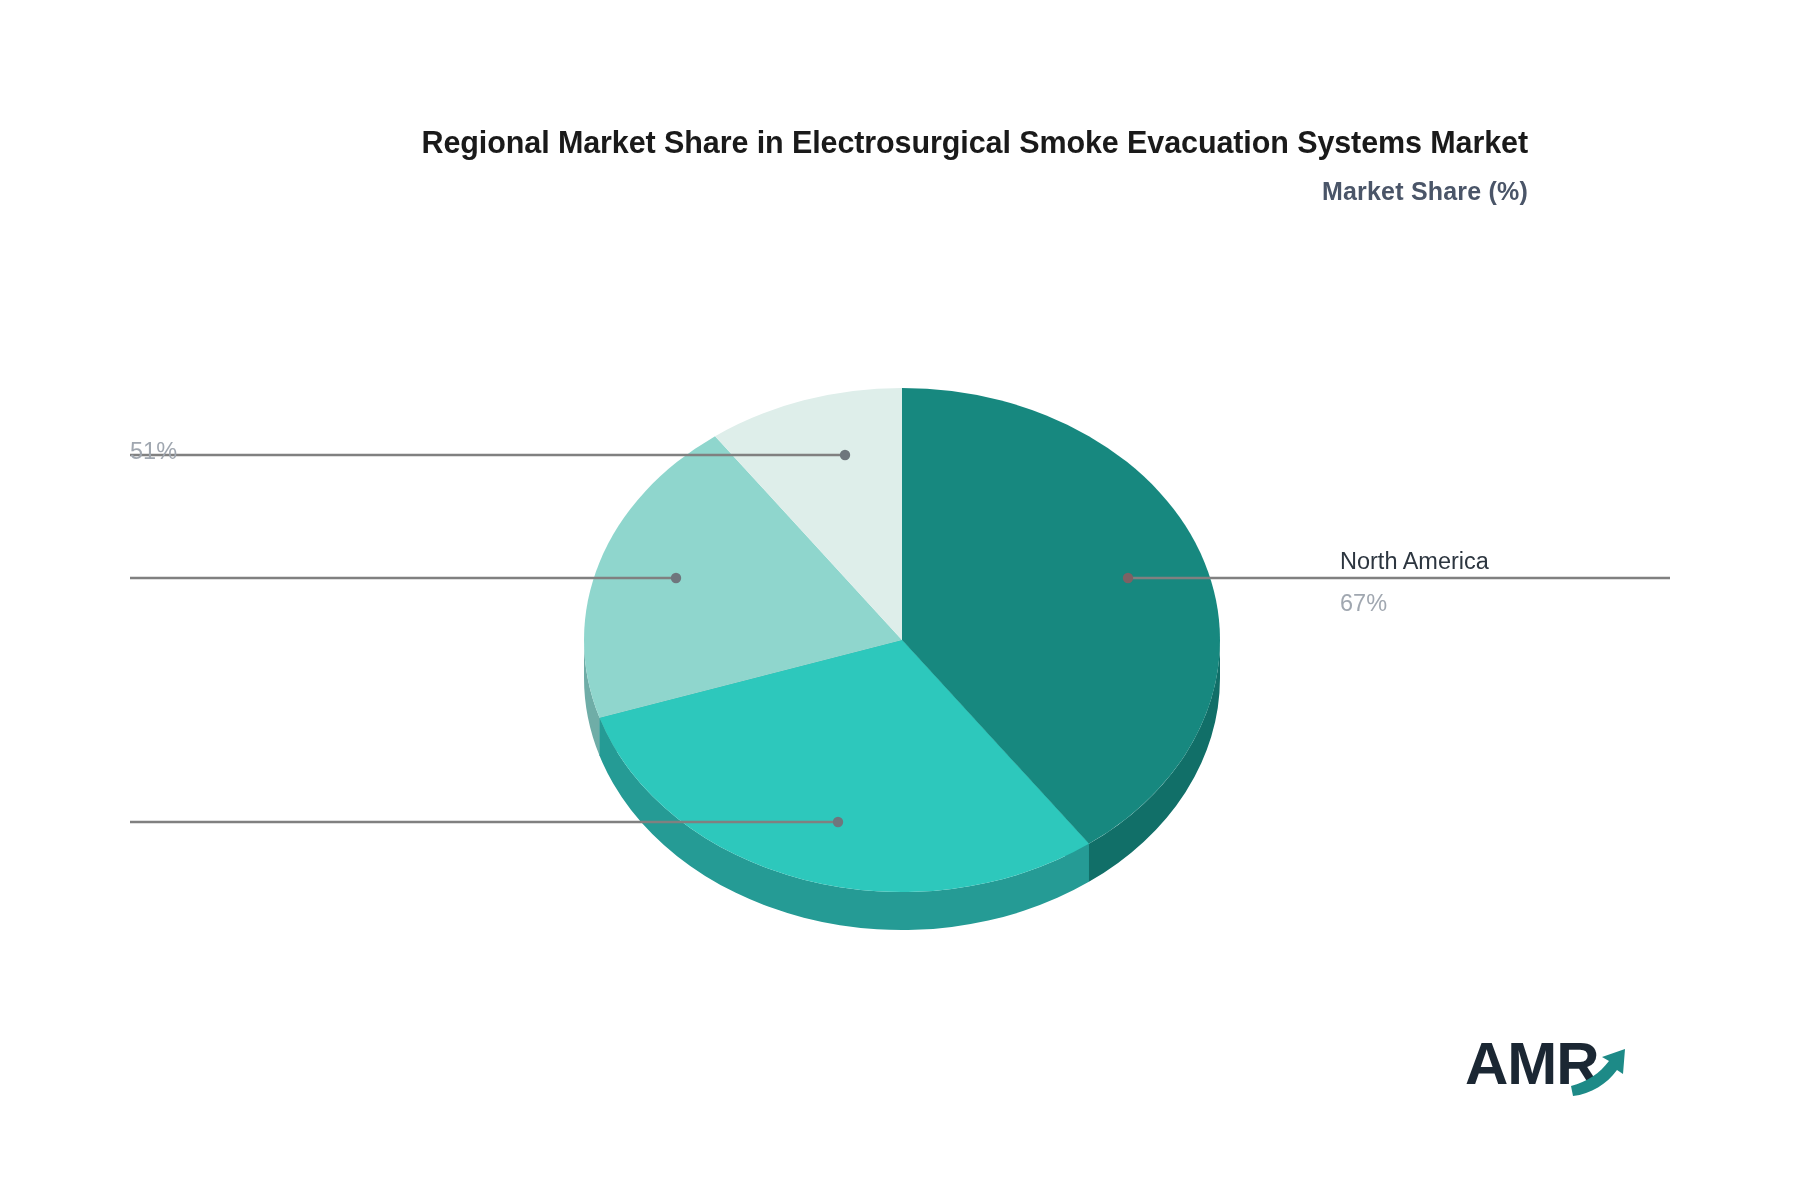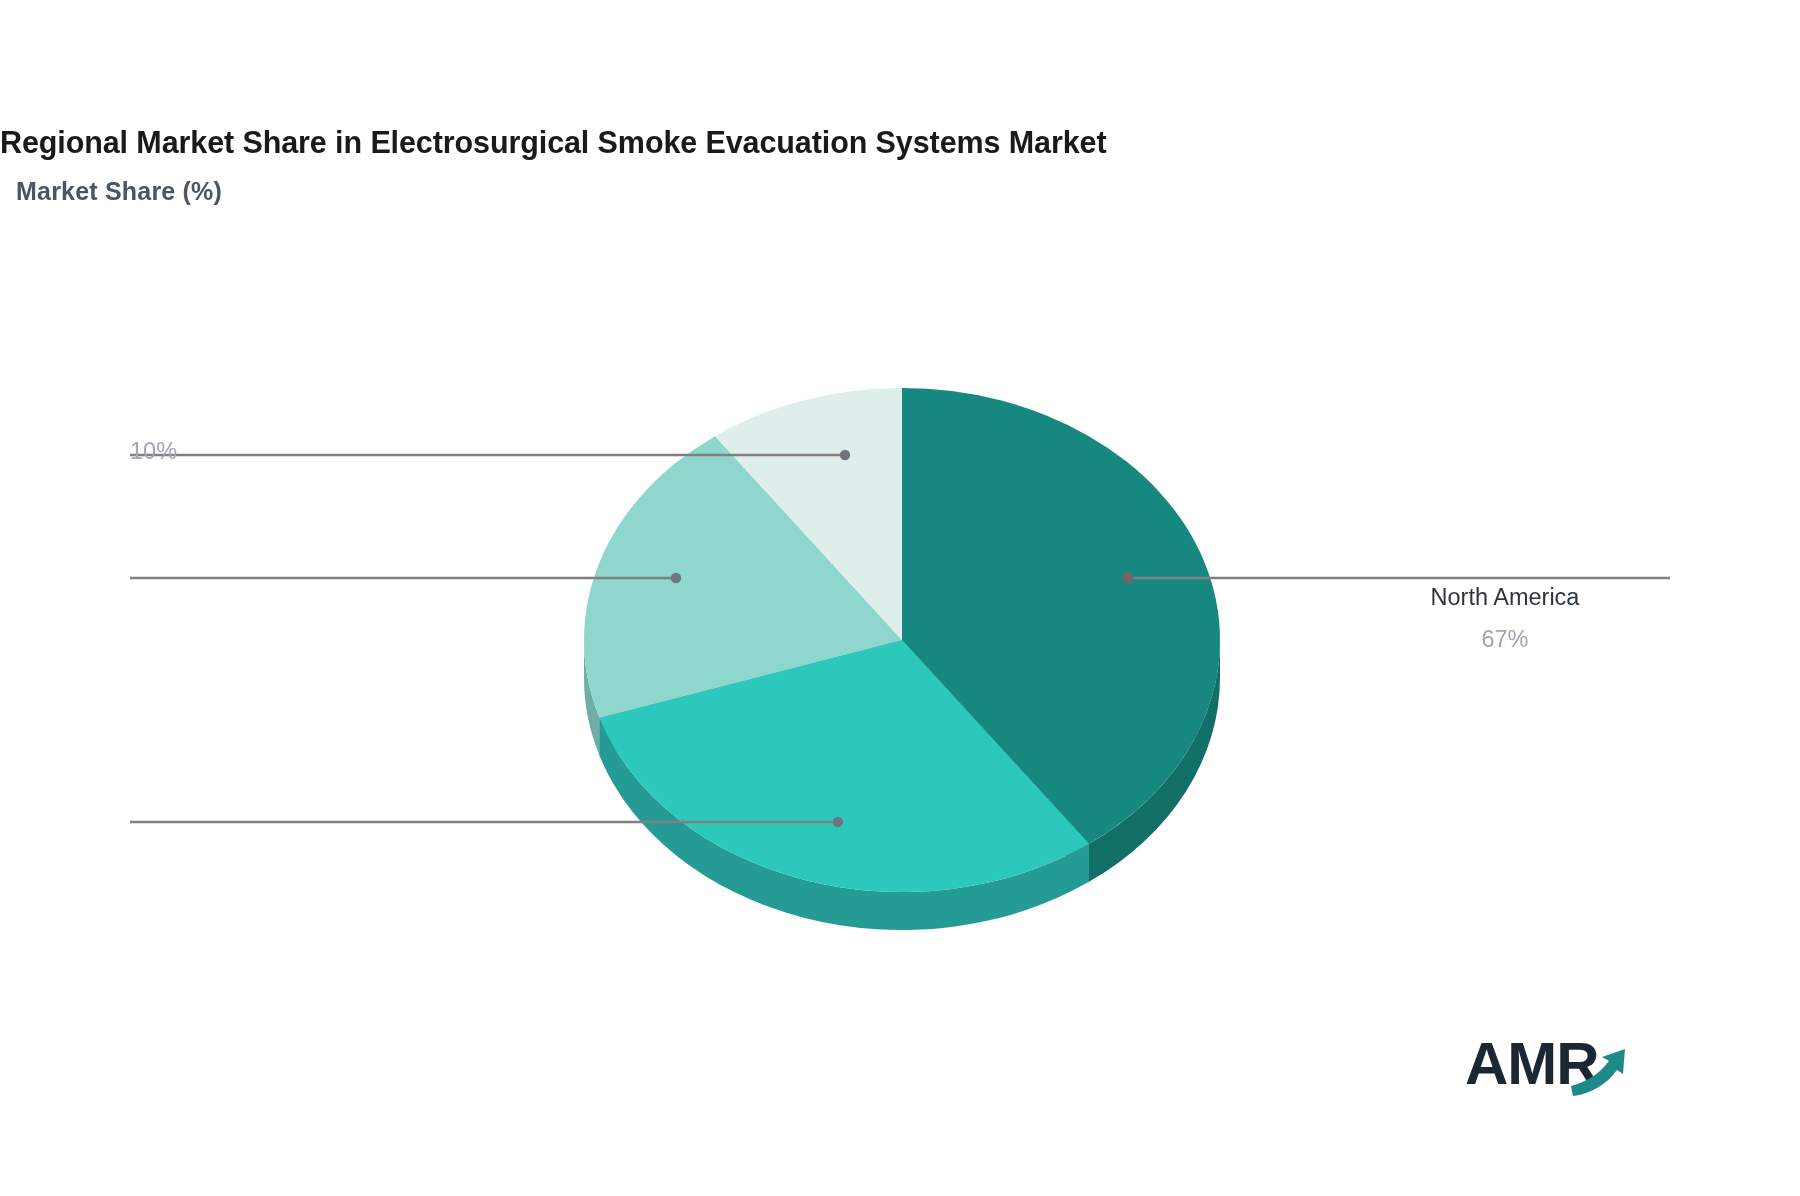--- a/index.html
+++ b/index.html
@@ -22,21 +22,21 @@
     height: 1196px;
     background: #ffffff;
   }
 
   
   .title-block {
     position: absolute;
     top: 124px;
     left: 0;
     width: 1528px;
-    text-align: left;
+    text-align: right;
     pointer-events: none;
   }
   .chart-title {
     font-size: 30.5px;
     font-weight: bold;
     color: #1a1a1a;
     letter-spacing: -0.1px;
     line-height: 1.2;
   }
   .chart-subtitle {
@@ -69,21 +69,21 @@
     white-space: nowrap;
   }
   .callout .val {
     font-size: 23.5px;
     color: #a0a7b0;
     line-height: 1.25;
     margin-top: 13px;
     white-space: nowrap;
   }
   .callout.left { text-align: left; }
-  .callout.right { text-align: center; margin-top: 36px; }
+  .callout.right { text-align: left; }
 
   #callout-rest-of-world { left: 130px; top: 424px; }
   #callout-asia-pacific  { left: 130px; top: 547px; }
   #callout-europe        { left: 130px; top: 790px; }
   #callout-north-america { left: 1340px; top: 547px; width: 330px; }
 
   
   #amr-logo {
     position: absolute;
     left: 1465px;
@@ -136,21 +136,21 @@
         <line x1="130" y1="822" x2="838" y2="822" stroke="#808080" stroke-width="2.4"></line>
         <circle cx="838" cy="822" r="5.2" fill="#6f767d"></circle>
         <line x1="130" y1="578" x2="676" y2="578" stroke="#808080" stroke-width="2.4"></line>
         <circle cx="676" cy="578" r="5.2" fill="#6f767d"></circle>
         <line x1="130" y1="455" x2="845" y2="455" stroke="#808080" stroke-width="2.4"></line>
         <circle cx="845" cy="455" r="5.2" fill="#6f767d"></circle>
       </g>
   </svg>
 
   <div class="callout left" id="callout-rest-of-world">
-    <div class="val">10%</div>
+    <div class="val">51%</div>
   </div>
 
 
   <div class="callout left" id="callout-europe">
   </div>
 
   <div class="callout right" id="callout-north-america">
     <div class="cat">North America</div>
     <div class="val">67%</div>
   </div>

